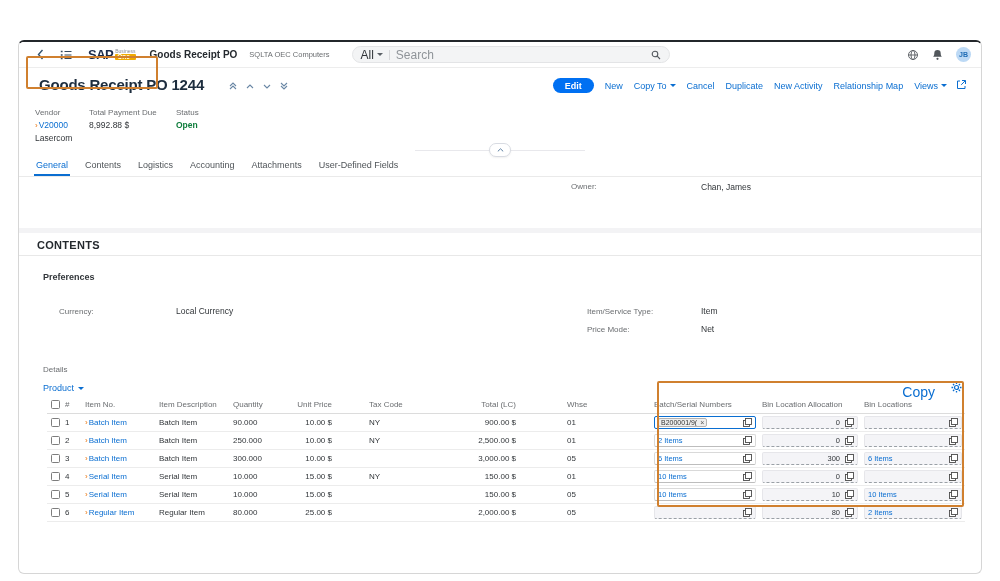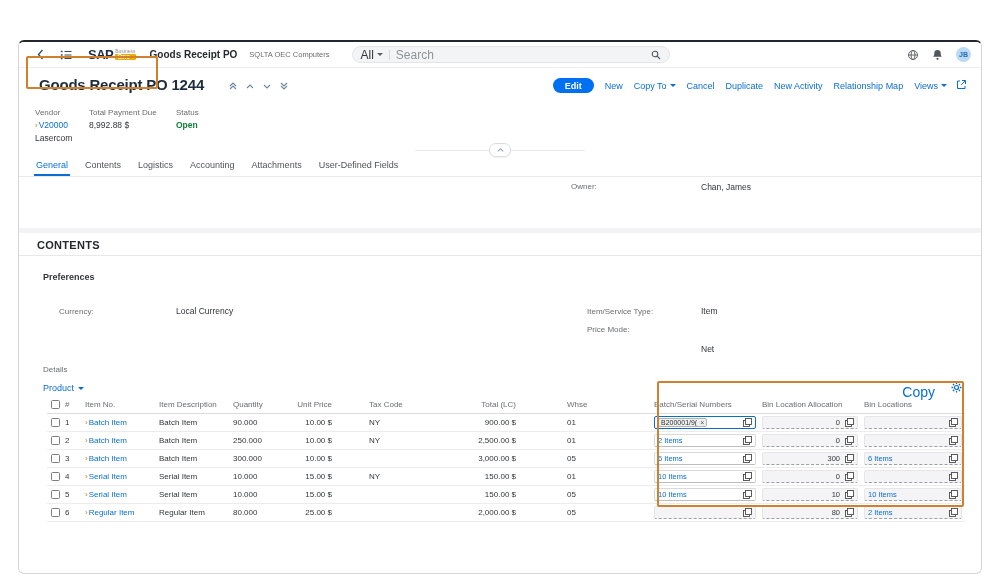--- a/index.html
+++ b/index.html
@@ -250,21 +250,21 @@
 
   <div class="contents-title">CONTENTS</div>
   <div class="hairline"></div>
   <div class="prefs">Preferences</div>
 
   <span class="lbl" style="left:24px; top:265px;">Currency:</span>
   <span class="val" style="left:157px; top:264px;">Local Currency</span>
   <span class="lbl" style="left:552px; top:265px;">Item/Service Type:</span>
   <span class="val" style="left:682px; top:264px;">Item</span>
   <span class="lbl" style="left:552px; top:283px;">Price Mode:</span>
-  <span class="val" style="left:682px; top:282px;margin-top:20px;">Net</span>
+  <span class="val" style="left:682px; top:282px;">Net</span>
 
   <div class="details-lbl">Details</div>
   <div class="product">
     <span>Product</span>
     <span class="caret"></span>
   </div>
   <span class="copy-link">Copy</span>
   <span class="gear icon-btn">
     <svg width="11" height="11" viewBox="0 0 11 11">
         <circle cx="5.5" cy="5.5" r="2" fill="none" stroke="#0a6ed1" stroke-width="1.2"></circle>

